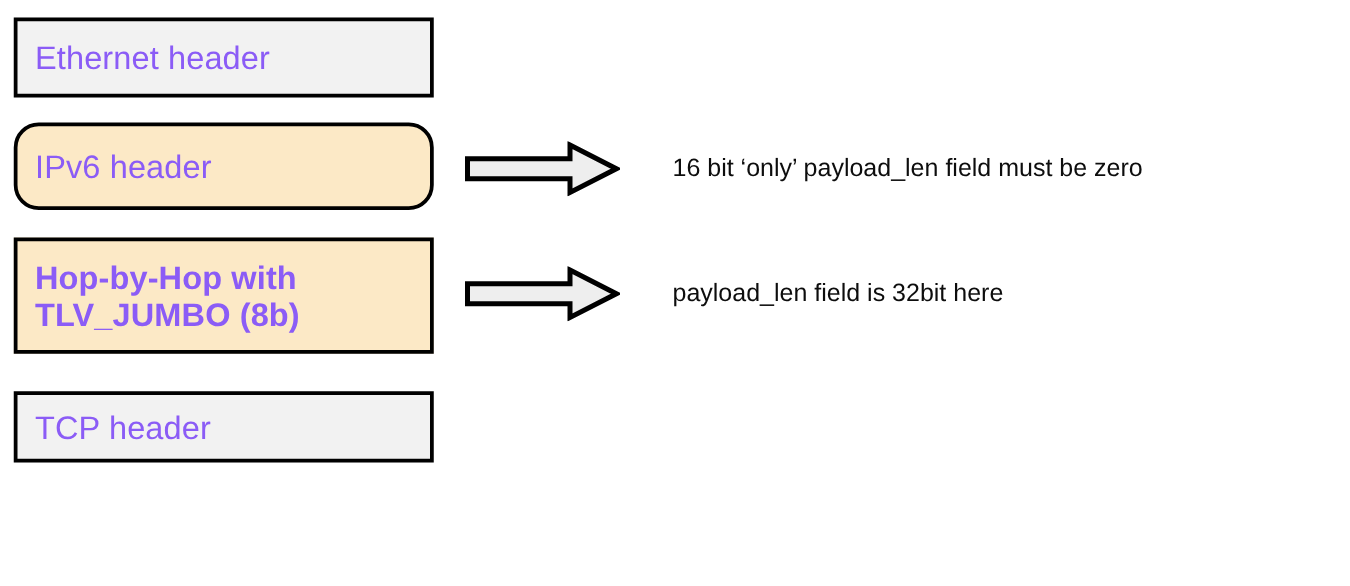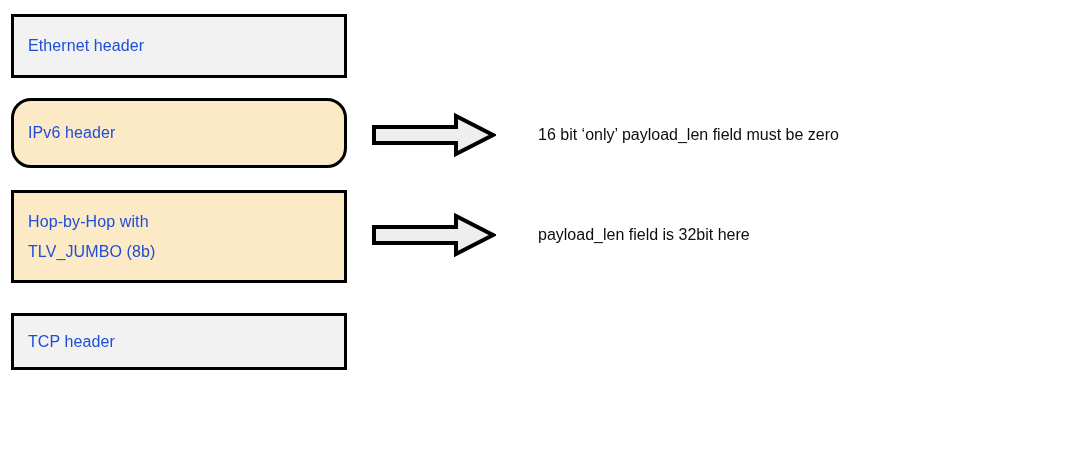--- a/index.html
+++ b/index.html
@@ -24,50 +24,50 @@
     position: absolute;
     left: 11px;
     width: 336px;
     box-sizing: border-box;
     border: 3px solid #000000;
     display: flex;
     align-items: center;
     padding-left: 14px;
   }
   .box-label {
-    font-size: 16px;
+    font-size: 26px;
     line-height: 30px;
-    color: #1d4ed8;
+    color: #8b5cf6;
     letter-spacing: 0.1px;
     white-space: pre-line;
   }
   .fill-gray  { background: #f2f2f2; }
   .fill-cream { background: #fce9c6; }
 
   
   .box-eth     { top: 14px;  height: 64px; }
   .box-ipv6    { top: 98px;  height: 70px; border-radius: 20px; }
-  .box-hbh     { top: 190px; height: 93px; }
+  .box-hbh     { top: 190px; height: 93px; font-weight: bold; }
   .box-tcp     { top: 313px; height: 57px; }
   .box-payload { top: 392px; height: 70px; }
 
   .arrow {
     position: absolute;
     left: 372px;
     width: 124px;
     height: 44px;
   }
   .arrow svg { display: block; width: 124px; height: 44px; }
   .arrow-1 { top: 113px; }
   .arrow-2 { top: 213px; }
 
   .annotation {
     position: absolute;
     left: 538px;
-    font-size: 16px;
+    font-size: 20px;
     line-height: 26px;
     color: #0d0d0d;
     white-space: nowrap;
   }
   .annotation-1 { top: 122px; }
   .annotation-2 { top: 222px; text-align: right; }
 </style>
 </head>
 <body>
 

